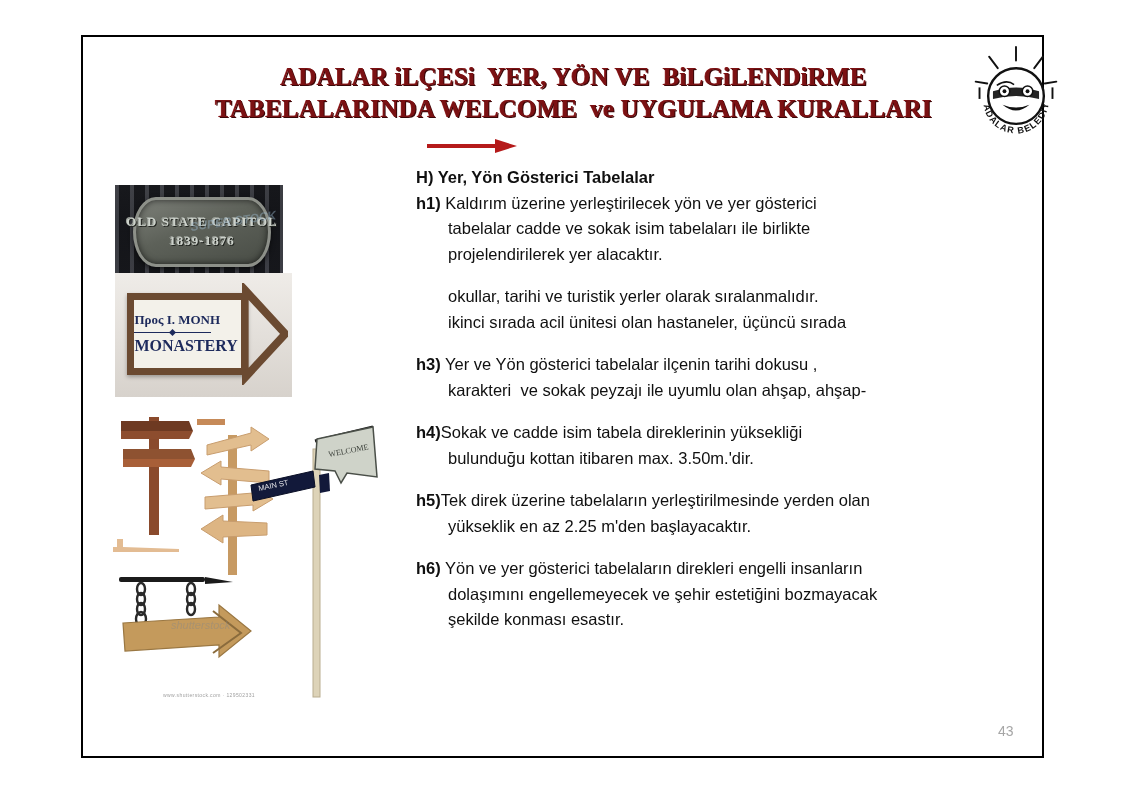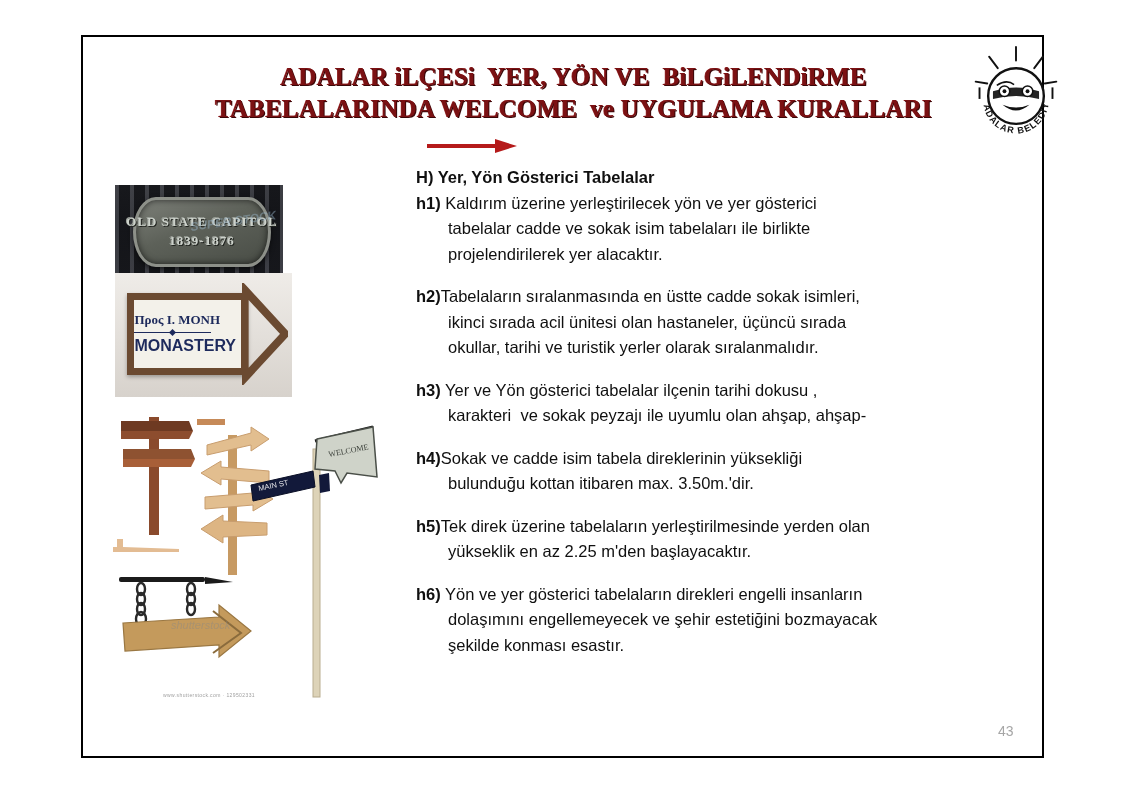--- a/index.html
+++ b/index.html
@@ -163,21 +163,21 @@
   .mon-rule::after {
     content: "";
     position: absolute;
     left: 50%; top: 0;
     width: 5px; height: 5px;
     margin-left: -2.5px;
     background: #1d2a5c;
     transform: rotate(45deg);
   }
   .mon-frame .t2 {
-    font-family: Liberation Sans, sans-serif;
+    font-family: Liberation Serif, serif;
     font-weight: bold;
     font-size: 16px;
     color: #1d2a5c;
     white-space: nowrap;
   }
   .mon-arrow {
     position: absolute;
     left: 72%;
     top: 8%;
     width: 26%;
@@ -346,23 +346,22 @@
     <div class="heading">H) Yer, Yön Gösterici Tabelalar</div>
 
     <div class="para">
       <div class="p-line"><span class="lead">h1)</span><span> Kaldırım üzerine yerleştirilecek yön ve yer gösterici</span></div>
       <div class="p-line indent">tabelalar cadde ve sokak isim tabelaları ile birlikte</div>
       <div class="p-line indent">projelendirilerek yer alacaktır.</div>
     </div>
     <div class="para-gap"></div>
 
     <div class="para">
-      <div class="p-line"><span class="lead">h2)</span><span>Tabelaların sıralanmasında en üstte cadde sokak isimleri,</span></div>
+      <div class="p-line indent">okullar, tarihi ve turistik yerler olarak sıralanmalıdır.</div>
       <div class="p-line indent">ikinci sırada acil ünitesi olan hastaneler, üçüncü sırada</div>
-      <div class="p-line indent">okullar, tarihi ve turistik yerler olarak sıralanmalıdır.</div>
     </div>
     <div class="para-gap"></div>
 
     <div class="para">
       <div class="p-line"><span class="lead">h3)</span><span> Yer ve Yön gösterici tabelalar ilçenin tarihi dokusu ,</span></div>
       <div class="p-line indent">karakteri  ve sokak peyzajı ile uyumlu olan ahşap, ahşap-</div>
     </div>
     <div class="para-gap"></div>
 
     <div class="para">

